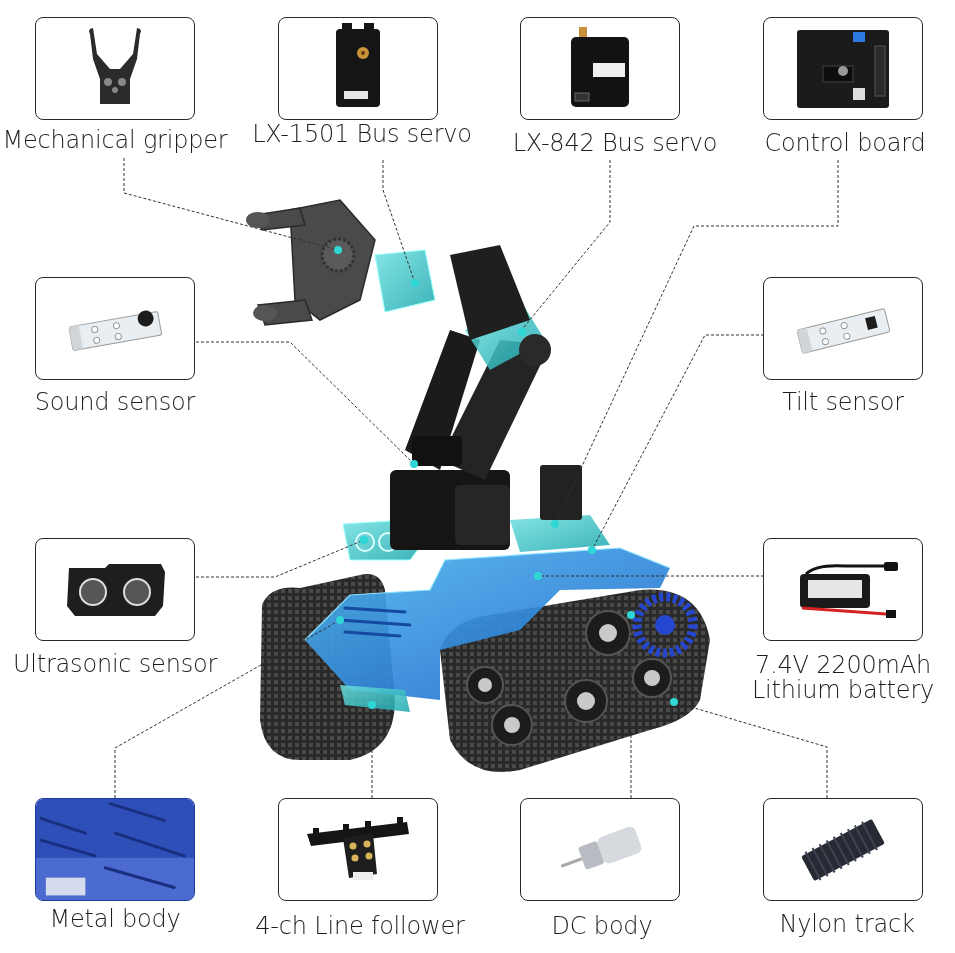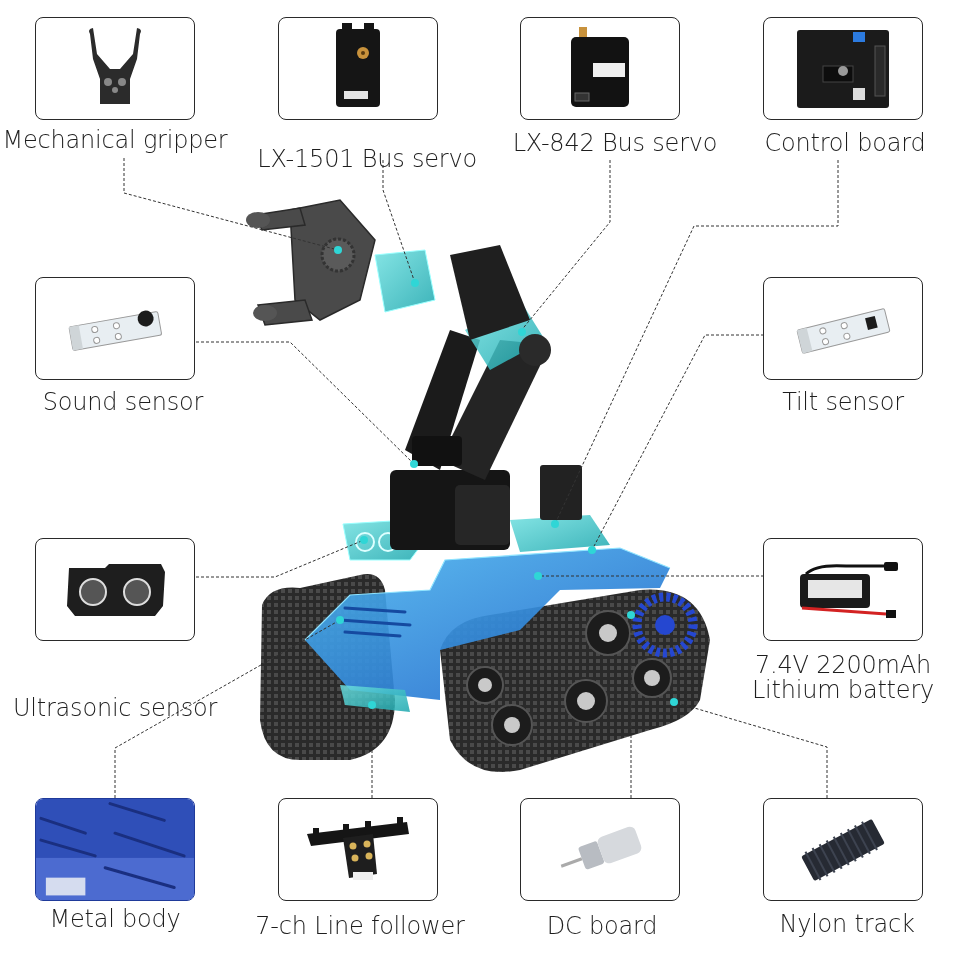--- a/index.html
+++ b/index.html
@@ -143,21 +143,21 @@
 <div class="box" style="left:278px;top:17px;">
   <svg class="thumb" width="60" height="95" viewBox="0 0 60 95">
     <rect x="8" y="8" width="44" height="78" rx="4" fill="#151515"></rect>
     <rect x="14" y="2" width="10" height="10" fill="#151515"></rect>
       <rect x="36" y="2" width="10" height="10" fill="#151515"></rect>
     <circle cx="35" cy="32" r="6" fill="#c8923c"></circle>
       <circle cx="35" cy="32" r="2" fill="#5a3b10"></circle>
     <rect x="16" y="70" width="24" height="8" fill="#e5e5e5"></rect>
   </svg>
 </div>
-<div class="label" style="left:247px;top:147px;text-align:right;">LX-1501 Bus servo</div>
+<div class="label" style="left:247px;top:122px;">LX-1501 Bus servo</div>
 
 <div class="box" style="left:520px;top:17px;">
   <svg class="thumb" width="70" height="92" viewBox="0 0 70 92">
     <rect x="14" y="4" width="8" height="12" fill="#c8923c"></rect>
     <rect x="6" y="14" width="58" height="70" rx="5" fill="#121212"></rect>
     <rect x="28" y="40" width="32" height="14" fill="#f0f0f0"></rect>
     <rect x="10" y="70" width="14" height="8" fill="#333" stroke="#666"></rect>
   </svg>
 </div>
 <div class="label" style="left:500px;top:131px;">LX-842 Bus servo</div>
@@ -180,21 +180,21 @@
       <rect x="5" y="15" width="90" height="24" rx="2" fill="#e8eef2" stroke="#999"></rect>
       <rect x="5" y="15" width="10" height="24" fill="#cfd5d8"></rect>
       <circle cx="30" cy="22" r="3" fill="#fff" stroke="#999"></circle>
         <circle cx="30" cy="33" r="3" fill="#fff" stroke="#999"></circle>
       <circle cx="52" cy="22" r="3" fill="#fff" stroke="#999"></circle>
         <circle cx="52" cy="33" r="3" fill="#fff" stroke="#999"></circle>
       <circle cx="82" cy="20" r="8" fill="#1c1c1c"></circle>
     </g>
   </svg>
 </div>
-<div class="label" style="left:0px;top:390px;padding-left:8px;">Sound sensor</div>
+<div class="label" style="left:0px;top:390px;">Sound sensor</div>
 
 <div class="box" style="left:763px;top:277px;">
   <svg class="thumb" width="100" height="50" viewBox="0 0 100 50">
     <g transform="rotate(-14 50 25)">
       <rect x="5" y="15" width="90" height="24" rx="2" fill="#e8eef2" stroke="#999"></rect>
       <rect x="5" y="15" width="10" height="24" fill="#cfd5d8"></rect>
       <circle cx="30" cy="22" r="3" fill="#fff" stroke="#999"></circle>
         <circle cx="30" cy="33" r="3" fill="#fff" stroke="#999"></circle>
       <circle cx="52" cy="22" r="3" fill="#fff" stroke="#999"></circle>
         <circle cx="52" cy="33" r="3" fill="#fff" stroke="#999"></circle>
@@ -204,21 +204,21 @@
 </div>
 <div class="label" style="left:728px;top:390px;">Tilt sensor</div>
 
 <div class="box" style="left:35px;top:538px;">
   <svg class="thumb" width="100" height="60" viewBox="0 0 100 60">
     <path d="M4 8 L40 8 L44 4 L96 4 L100 12 L98 46 L90 56 L10 56 L2 46 Z" fill="#1e1e1e"></path>
     <circle cx="28" cy="32" r="13" fill="#555" stroke="#ddd" stroke-width="2"></circle>
     <circle cx="72" cy="32" r="13" fill="#555" stroke="#ddd" stroke-width="2"></circle>
   </svg>
 </div>
-<div class="label" style="left:0px;top:652px;margin-top:44px;">Ultrasonic sensor</div>
+<div class="label" style="left:0px;top:652px;">Ultrasonic sensor</div>
 
 <div class="box" style="left:763px;top:538px;">
   <svg class="thumb" width="115" height="60" viewBox="0 0 115 60">
     <path d="M20 14 Q30 4 60 6 L100 6" fill="none" stroke="#111" stroke-width="3"></path>
     <rect x="98" y="2" width="14" height="9" rx="2" fill="#111"></rect>
     <rect x="14" y="14" width="70" height="34" rx="4" fill="#1a1a1a"></rect>
     <rect x="22" y="20" width="54" height="18" fill="#e6e6e6"></rect>
     <path d="M16 48 L100 54" stroke="#d32222" stroke-width="3"></path>
     <rect x="100" y="50" width="10" height="8" fill="#111"></rect>
   </svg>
@@ -250,32 +250,32 @@
     <rect x="62" y="11" width="6" height="8" fill="#151515"></rect>
       <rect x="94" y="7" width="6" height="8" fill="#151515"></rect>
     <path d="M40 28 L70 24 L74 64 L46 68 Z" fill="#1e1e1e"></path>
     <circle cx="50" cy="36" r="3.5" fill="#d9b45a"></circle>
       <circle cx="64" cy="34" r="3.5" fill="#d9b45a"></circle>
     <circle cx="52" cy="48" r="3.5" fill="#d9b45a"></circle>
       <circle cx="66" cy="46" r="3.5" fill="#d9b45a"></circle>
     <rect x="50" y="62" width="20" height="8" fill="#eee"></rect>
   </svg>
 </div>
-<div class="label" style="left:245px;top:914px;">7-ch Line follower</div>
+<div class="label" style="left:245px;top:914px;">4-ch Line follower</div>
 
 <div class="box" style="left:520px;top:798px;">
   <svg class="thumb" width="100" height="60" viewBox="0 0 100 60">
     <g transform="rotate(-20 50 30)">
       <line x1="8" y1="32" x2="30" y2="32" stroke="#aaa" stroke-width="3"></line>
       <rect x="30" y="20" width="20" height="24" rx="3" fill="#b8bcc2"></rect>
       <rect x="50" y="18" width="40" height="28" rx="6" fill="#d6d9dd"></rect>
     </g>
   </svg>
 </div>
-<div class="label" style="left:487px;top:914px;">DC board</div>
+<div class="label" style="left:487px;top:914px;">DC body</div>
 
 <div class="box" style="left:763px;top:798px;">
   <svg class="thumb" width="100" height="80" viewBox="0 0 100 80">
     <g transform="rotate(-28 50 40)">
       <rect x="10" y="26" width="80" height="28" rx="2" fill="#262a33"></rect>
       <g stroke="#3d4350" stroke-width="2">
         <line x1="16" y1="24" x2="16" y2="56"></line>
           <line x1="24" y1="24" x2="24" y2="56"></line>
         <line x1="32" y1="24" x2="32" y2="56"></line>
           <line x1="40" y1="24" x2="40" y2="56"></line>

